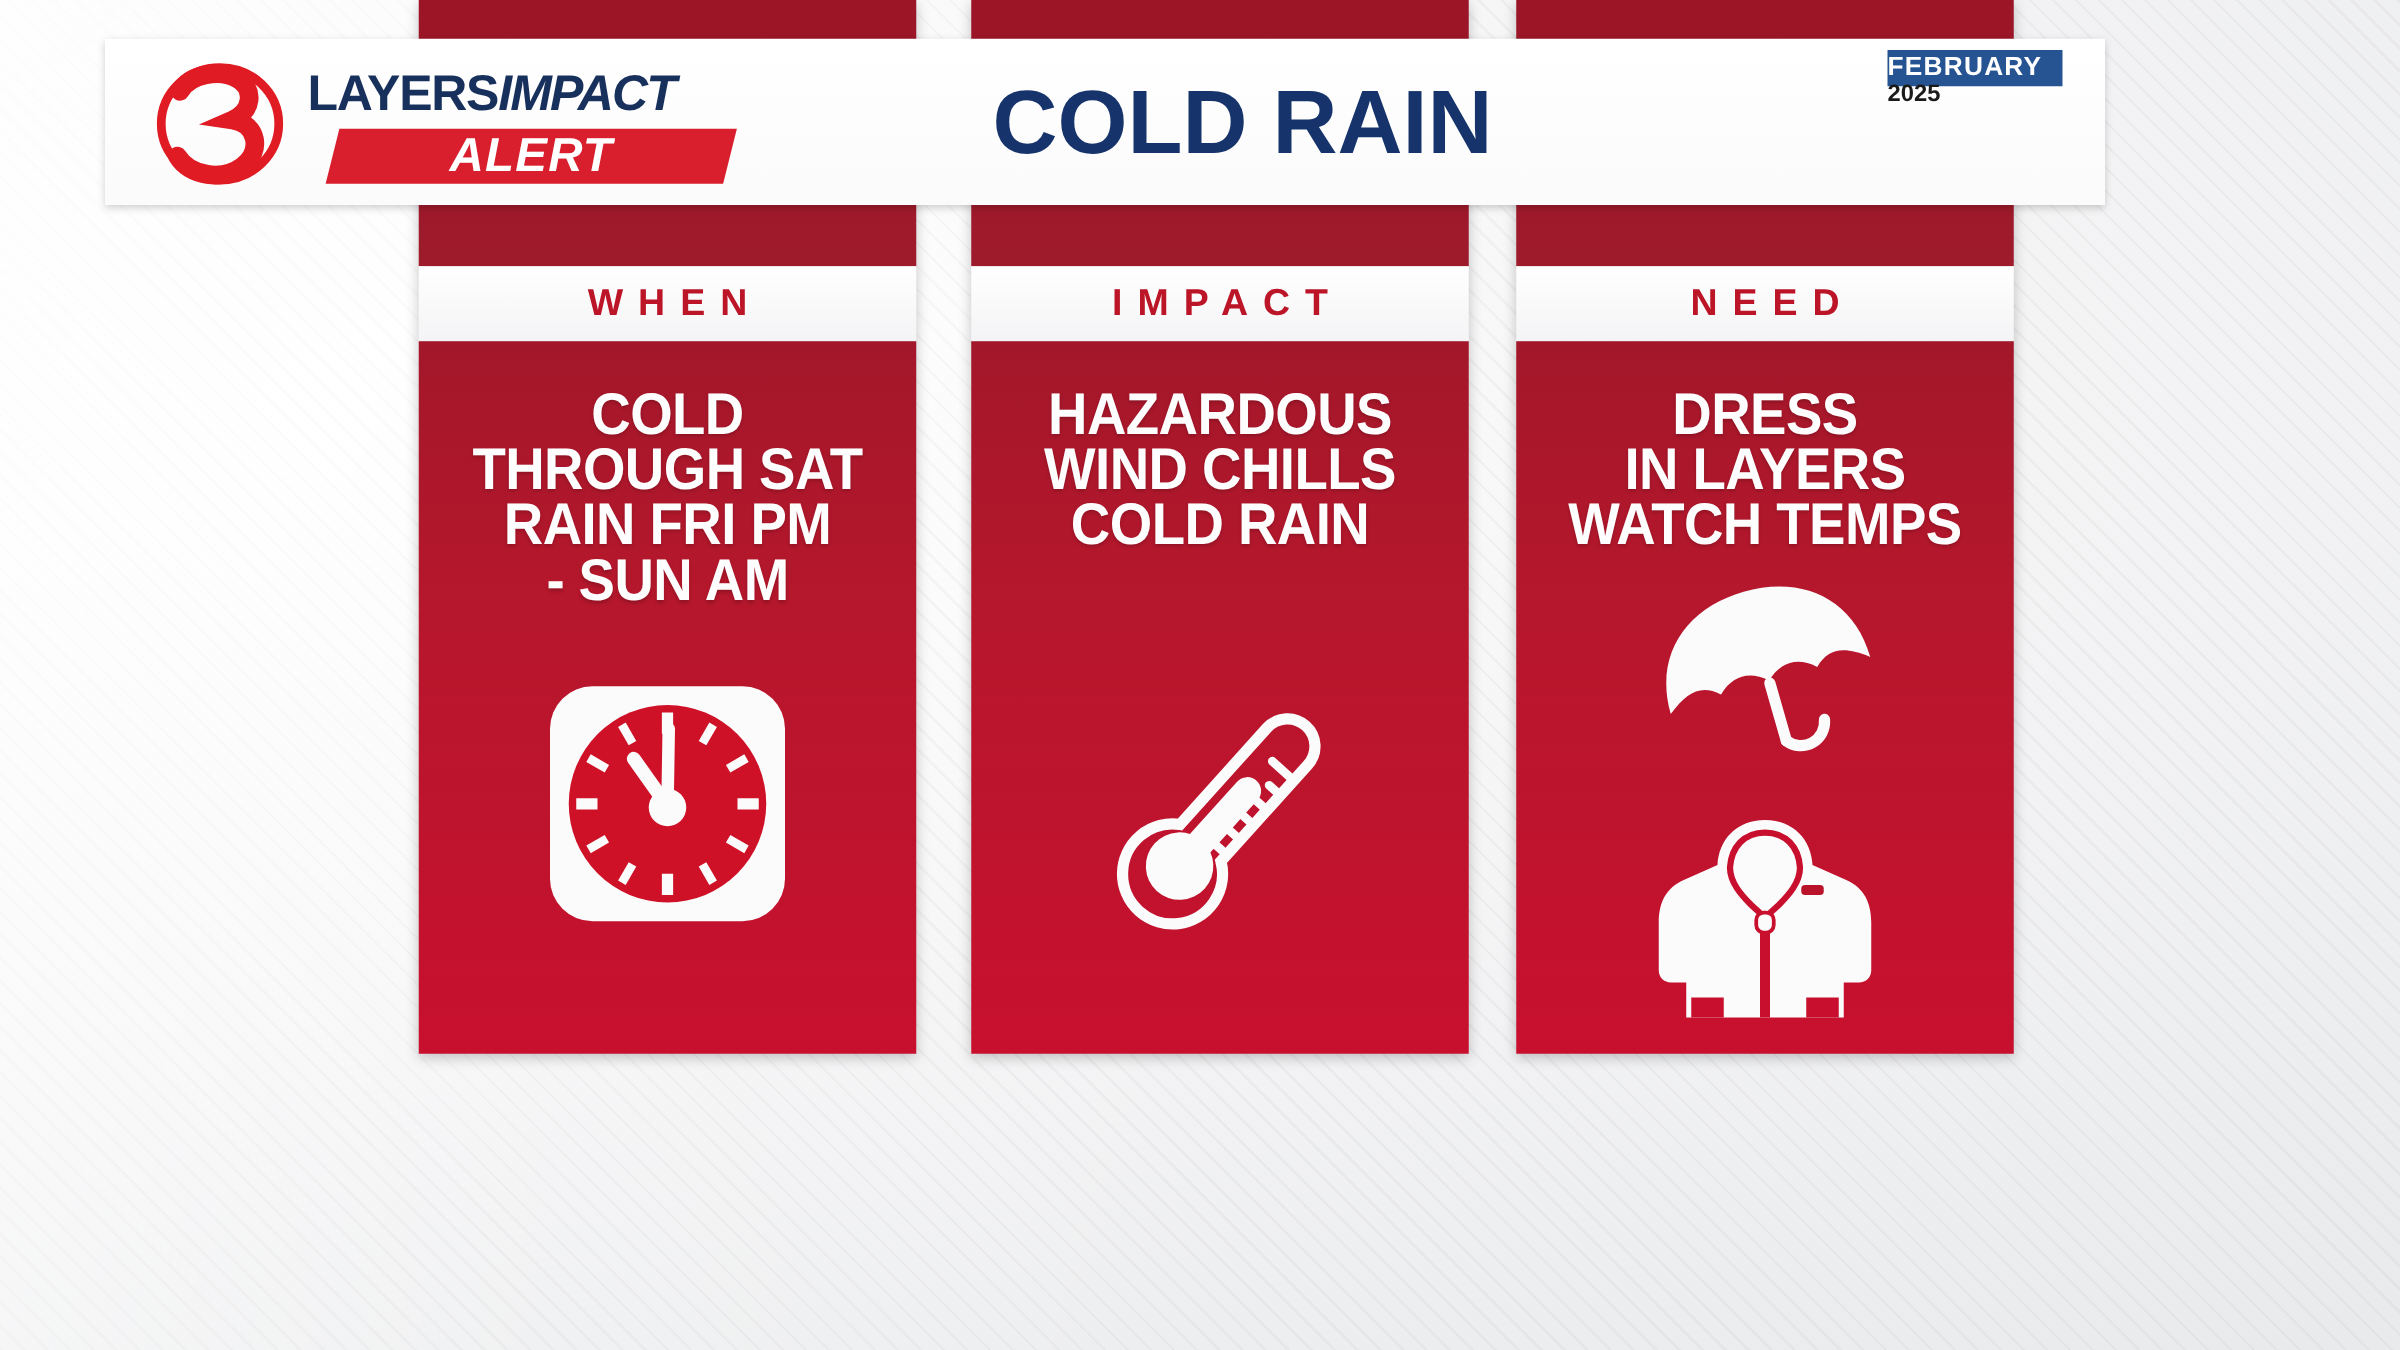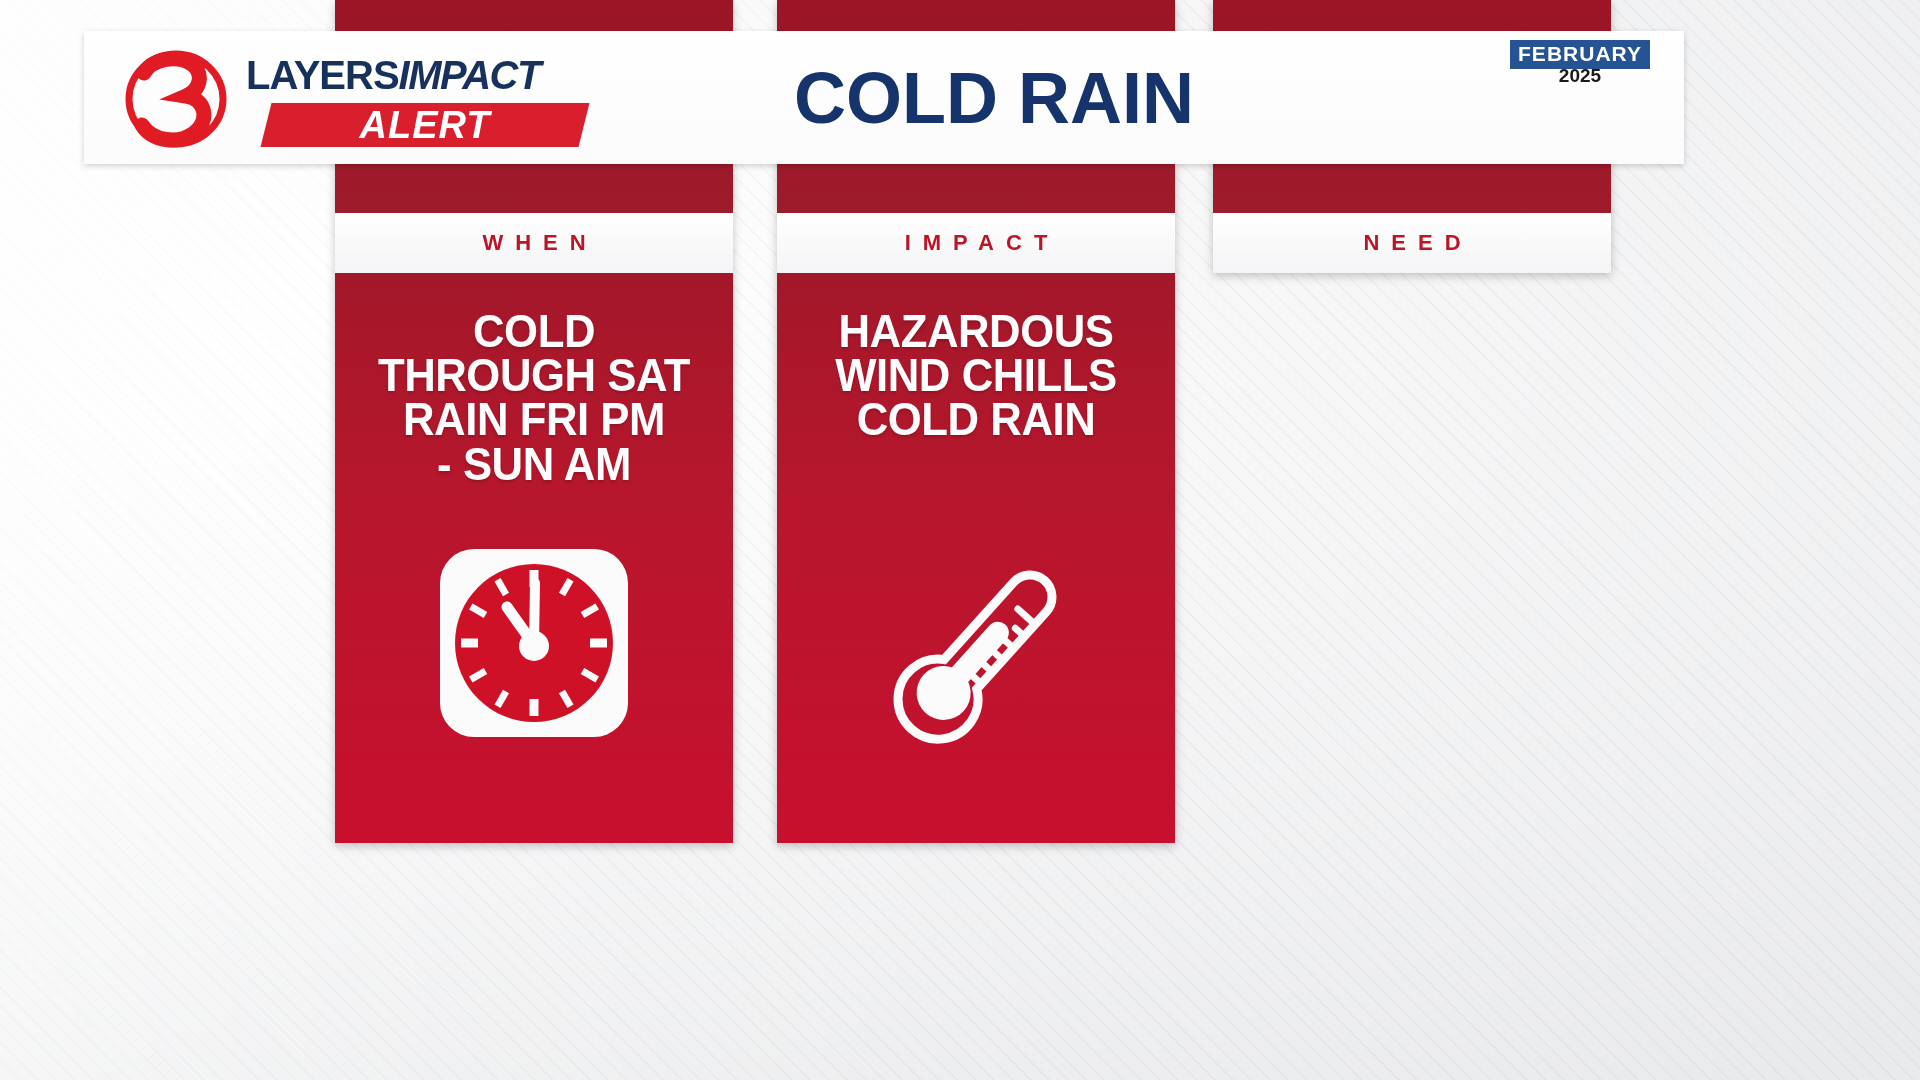--- a/index.html
+++ b/index.html
@@ -48,21 +48,21 @@
     background:linear-gradient(#9c1527, #9e1b2c);
   }
   .panel-header {
     position:absolute; left:0; right:0; top:213px;
     height:60px;
     background:linear-gradient(#ffffff, #f4f4f6);
     display:flex; align-items:center; justify-content:center;
   }
   .panel-header-label {
     color:#bb1527;
-    font-size:22px;
+    font-size:30px;
     font-weight:bold;
     letter-spacing:12px;
     text-indent:12px;
   }
   .panel-body {
     position:absolute; left:0; right:0; top:273px; bottom:0;
     background:linear-gradient(#a3172a 0%, #b5172c 35%, #c8102e 100%);
     overflow:hidden;
   }
   .panel-text {
@@ -127,21 +127,21 @@
     position:absolute;
     left:520px; right:300px; top:0; bottom:0;
     display:flex; align-items:center; justify-content:center;
     color:#16346b;
     font-size:72px; font-weight:bold;
     letter-spacing:0px;
     transform:scaleX(1.0);
   }
 
   
-  #date-badge { position:absolute; right:34px; top:9px; width:140px; height:118px; text-align:center; }
+  #date-badge { position:absolute; right:34px; top:9px; width:140px; height:118px; }
   #date-month {
     background:#265493; color:#ffffff;
     font-size:21px; font-weight:bold; letter-spacing:1px;
     padding:2px 0 3px 0;
   }
   #date-day {
     color:#0d0d0d; font-size:72px; font-weight:bold;
     line-height:0.92; letter-spacing:-2px; margin-top:-2px;
   }
   #date-year {
@@ -220,20 +220,53 @@
         </svg>
       </div>
     </div>
   </div>
 
   <div class="panel" id="panel-need">
     <div class="panel-top"></div>
     <div class="panel-header">
       <span class="panel-header-label">NEED</span>
     </div>
+    <div class="panel-body">
+      <div class="panel-text">DRESS
+IN LAYERS
+WATCH TEMPS</div>
+
+      <div class="panel-icon" id="icon-umbrella-wrap">
+        <svg width="190" height="165" viewBox="0 0 190 165" aria-hidden="true">
+          <g transform="rotate(-16 95 70)">
+            <path d="M12 86 C12 36 48 8 95 8 C142 8 178 36 178 86
+                     C160 72 148 70 135 82 C122 70 108 70 95 82
+                     C82 70 68 70 55 82 C42 70 30 72 12 86 Z" fill="#fbfbfb"></path>
+            <path d="M95 84 L95 132" stroke="#fbfbfb" stroke-width="9" stroke-linecap="round" fill="none"></path>
+            <path d="M95 132 a19 19 0 0 0 34 -8" stroke="#fbfbfb" stroke-width="9" stroke-linecap="round" fill="none"></path>
+          </g>
+        </svg>
+      </div>
+
+      <div class="panel-icon" id="icon-jacket-wrap">
+        <svg width="190" height="180" viewBox="0 0 190 180" aria-hidden="true">
+          <path d="M95 8 C72 8 58 24 57 44 L30 56 C16 62 10 74 10 90 L10 128
+                   C10 134 14 138 20 138 L32 138 L32 166 L158 166 L158 138
+                   L170 138 C176 138 180 134 180 128 L180 90
+                   C180 74 174 62 160 56 L133 44 C132 24 118 8 95 8 Z" fill="#fbfbfb"></path>
+          <path d="M95 18 C78 18 68 30 67 46 C67 58 76 68 84 76
+                   L95 86 L106 76 C114 68 123 58 123 46 C122 30 112 18 95 18 Z" fill="none" stroke="#c8102e" stroke-width="5"></path>
+          <rect x="91" y="86" width="8" height="80" fill="#c8102e"></rect>
+          <rect x="88" y="82" width="14" height="16" rx="6" fill="#fbfbfb" stroke="#c8102e" stroke-width="3"></rect>
+          <rect x="124" y="60" width="18" height="8" rx="3" fill="#b9132b"></rect>
+          <rect x="36" y="150" width="26" height="16" fill="#c8102e"></rect>
+          <rect x="128" y="150" width="26" height="16" fill="#c8102e"></rect>
+        </svg>
+      </div>
+    </div>
   </div>
 
   <div id="header-bar">
 
     <div id="logo-block">
       <svg id="logo-3" viewBox="0 0 120 100" aria-hidden="true">
         <ellipse cx="58" cy="50" rx="47" ry="45" fill="none" stroke="#e01b24" stroke-width="7"></ellipse>
         <path d="M26 24 C34 10 58 6 72 14 C86 22 84 40 68 47
                  C88 50 92 72 76 84 C60 96 34 92 24 76" fill="none" stroke="#e01b24" stroke-width="15" stroke-linecap="round"></path>
       </svg>

